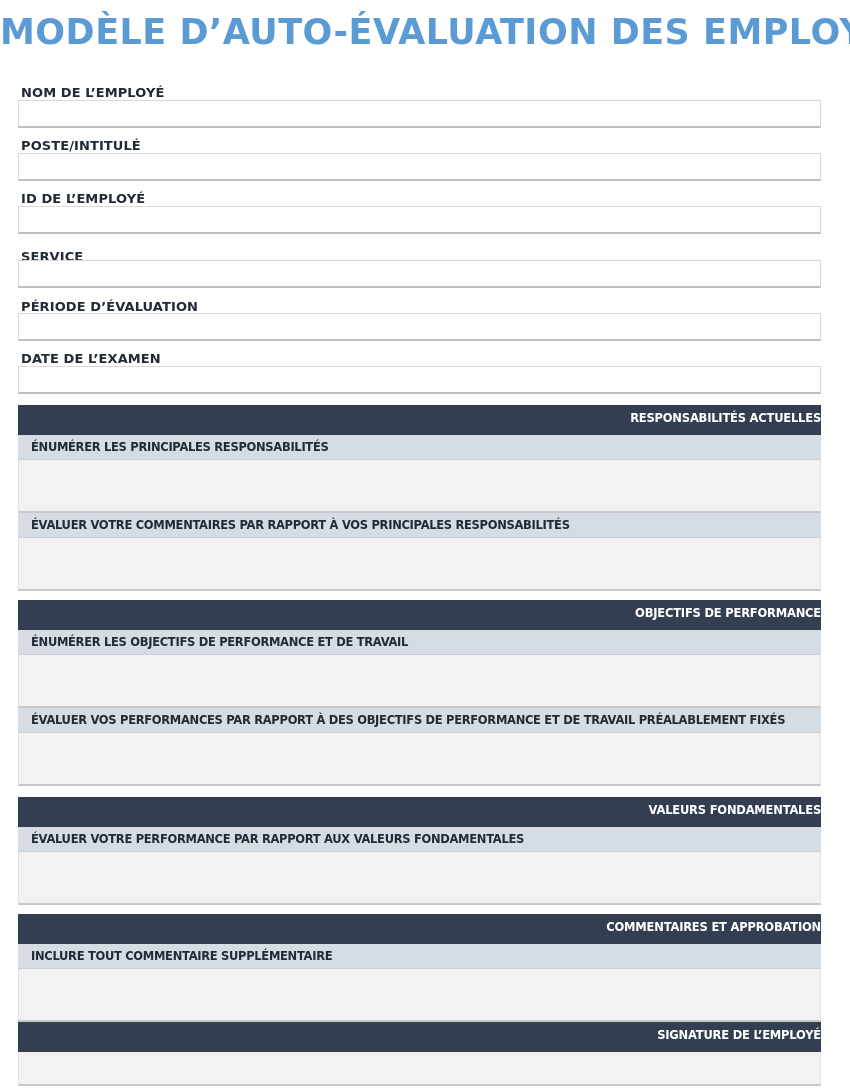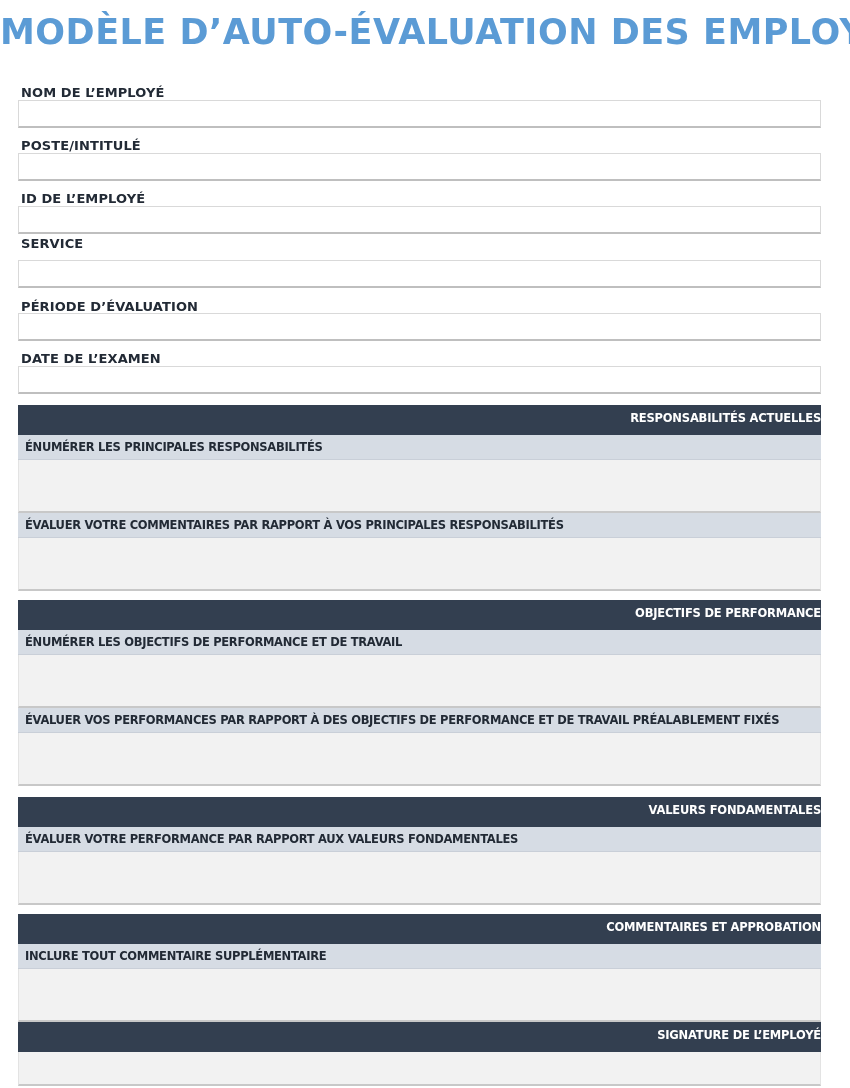--- a/index.html
+++ b/index.html
@@ -9,41 +9,41 @@
            font-family: "DejaVu Sans", sans-serif; font-weight: bold; font-size: 35px;
            color: #5b9bd5; letter-spacing: 0.5px; white-space: nowrap; }
   .field-label { position: absolute; left: 21px; font-size: 13px; font-weight: bold;
                  color: #222a35; letter-spacing: 0.1px; }
   .field-box { position: absolute; left: 18px; width: 801px; height: 25px;
                background: #ffffff; border: 1px solid #d9d9d9; border-bottom: 2px solid #bfbfbf; }
   .section { position: absolute; left: 18px; width: 803px; }
   .sec-header { height: 30px; background: #333f50; color: #ffffff; font-size: 11.5px;
                 font-weight: bold; text-align: right; line-height: 26px; letter-spacing: -0.2px; }
   .sec-sub { height: 25px; background: #d6dce4; color: #222a35; font-size: 11.5px; font-weight: bold;
-             line-height: 24px; padding-left: 7px; letter-spacing: -0.3px; white-space: nowrap;
+             line-height: 24px; padding-left: 13px; letter-spacing: -0.3px; white-space: nowrap;
              border-bottom: 1px solid #c9cfd8; box-sizing: border-box; }
   .sec-area { height: 53px; background: #f2f2f2; border-left: 1px solid #e3e3e3;
               border-right: 1px solid #e3e3e3; border-bottom: 2px solid #c8c8c8; box-sizing: border-box; }
   .sec-area.short { height: 34px; }
 </style>
 </head>
 <body>
 
 <div class="title">MODÈLE D’AUTO-ÉVALUATION DES EMPLOYÉS</div>
 
 <div class="field-label" style="top:85px;">NOM DE L’EMPLOYÉ</div>
 <div class="field-box" style="top:100px;"></div>
 
 <div class="field-label" style="top:138px;">POSTE/INTITULÉ</div>
 <div class="field-box" style="top:153px;"></div>
 
 <div class="field-label" style="top:191px;text-align:right;">ID DE L’EMPLOYÉ</div>
 <div class="field-box" style="top:206px;"></div>
 
-<div class="field-label" style="top:236px;">SERVICE</div>
+<div class="field-label" style="top:249px;">SERVICE</div>
 <div class="field-box" style="top:260px;"></div>
 
 <div class="field-label" style="top:299px;">PÉRIODE D’ÉVALUATION</div>
 <div class="field-box" style="top:313px;"></div>
 
 <div class="field-label" style="top:351px;">DATE DE L’EXAMEN</div>
 <div class="field-box" style="top:366px;"></div>
 
 <div class="section" style="top:405px;">
   <div class="sec-header">RESPONSABILITÉS ACTUELLES</div>

